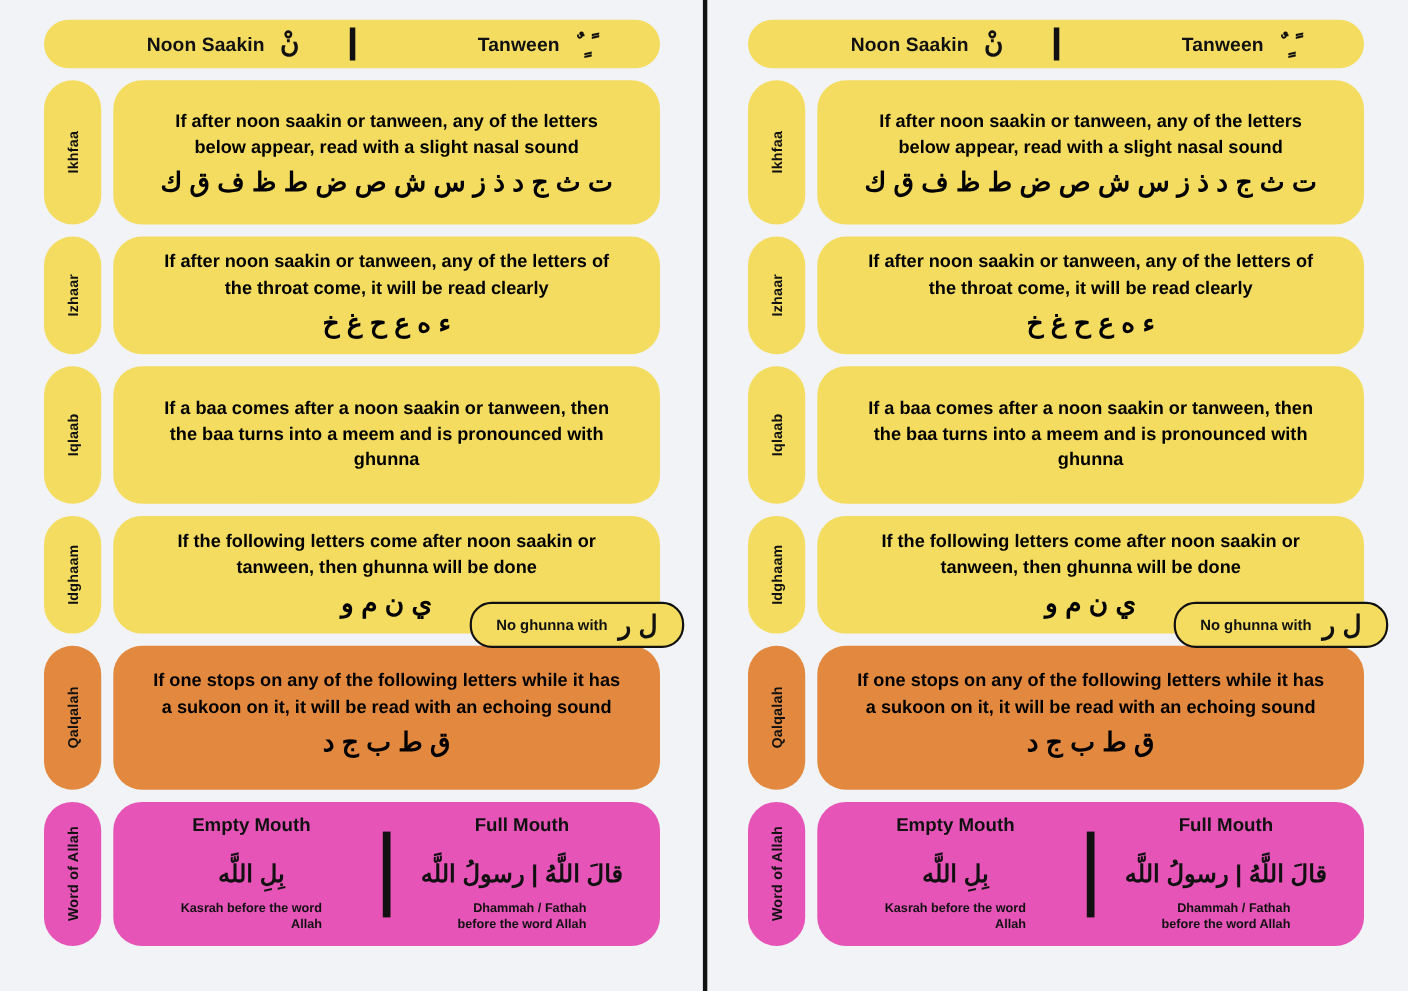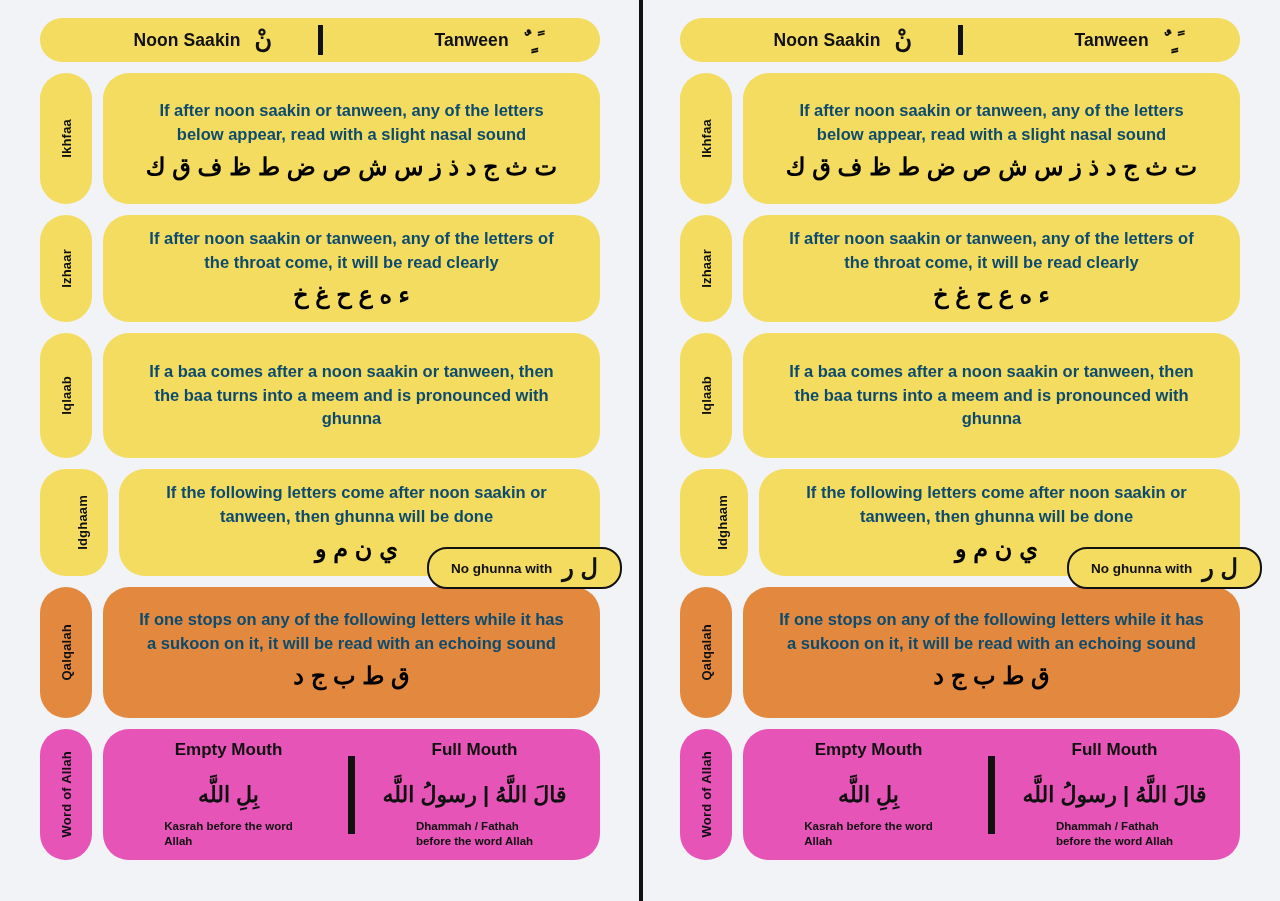--- a/index.html
+++ b/index.html
@@ -122,21 +122,21 @@
     flex-direction: column;
     align-items: center;
     justify-content: center;
     text-align: center;
     padding: 10px 22px;
     box-sizing: border-box;
   }
   .rule-text {
     font-size: 16.5px;
     font-weight: 600;
-    color: #0c4a6e;
+    color: #000000;
     line-height: 1.42;
     max-width: 430px;
   }
   .rule-letters {
     direction: rtl;
     font-size: 24px;
     font-weight: 700;
     color: #000000;
     margin-top: 7px;
     letter-spacing: 2px;
@@ -145,21 +145,21 @@
 
   
   .theme-yellow { background: #f4dc60; }
   .theme-orange { background: #e2893f; }
   .theme-pink   { background: #e654b8; }
 
   
   .row-ikhfaa   .rule-tab, .row-ikhfaa   .rule-body { height: 131px; }
   .row-izhaar   .rule-tab, .row-izhaar   .rule-body { height: 107px; }
   .row-iqlaab   .rule-tab, .row-iqlaab   .rule-body { height: 125px; }
-  .row-idghaam  .rule-tab, .row-idghaam  .rule-body { height: 107px; padding-left: 16px; }
+  .row-idghaam  .rule-tab, .row-idghaam  .rule-body { height: 107px; }
   .row-qalqalah .rule-tab, .row-qalqalah .rule-body { height: 131px; }
   .row-allah    .rule-tab, .row-allah    .rule-body { height: 131px; }
 
   .row-ikhfaa .rule-body   { padding-top: 14px; }
   .row-qalqalah .rule-body { padding-top: 4px; }
 
   
   .ghunna-pill {
     position: absolute;
     right: -22px;
@@ -220,21 +220,21 @@
     font-weight: 700;
     color: #111111;
     line-height: 1.35;
     margin-top: 18px;
   }
   .allah-note {
     font-size: 11.5px;
     font-weight: 600;
     color: #111111;
     line-height: 1.3;
-    text-align: left;
+    text-align: right;
     margin-top: 7px;
     white-space: pre-line;
   }
   .allah-divider {
     width: 7px;
     height: 78px;
     background: #111111;
     flex: none;
   }
 </style>

